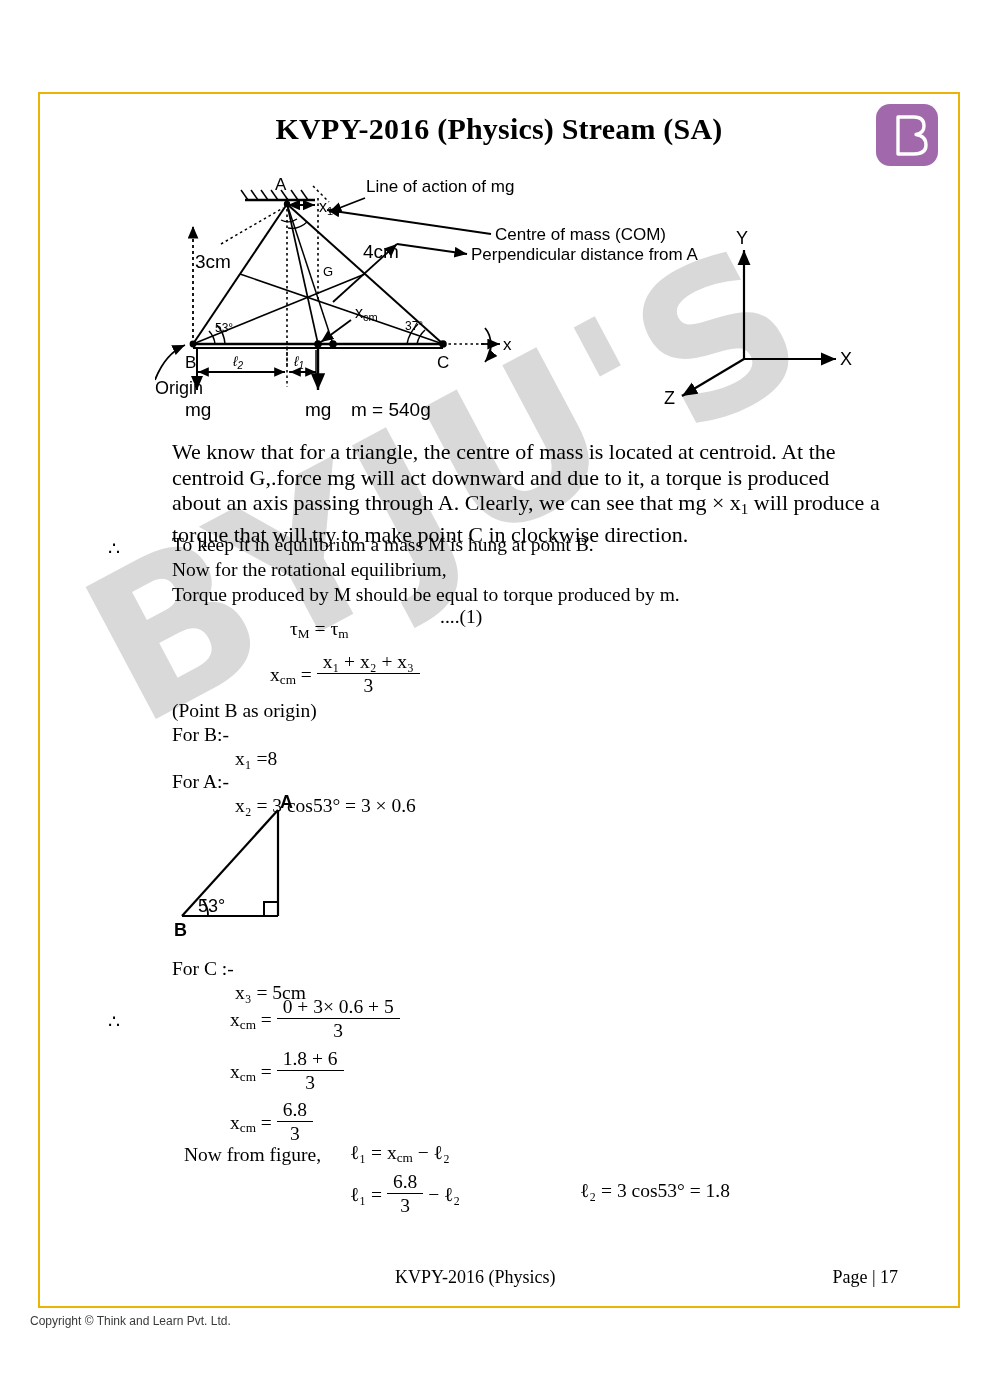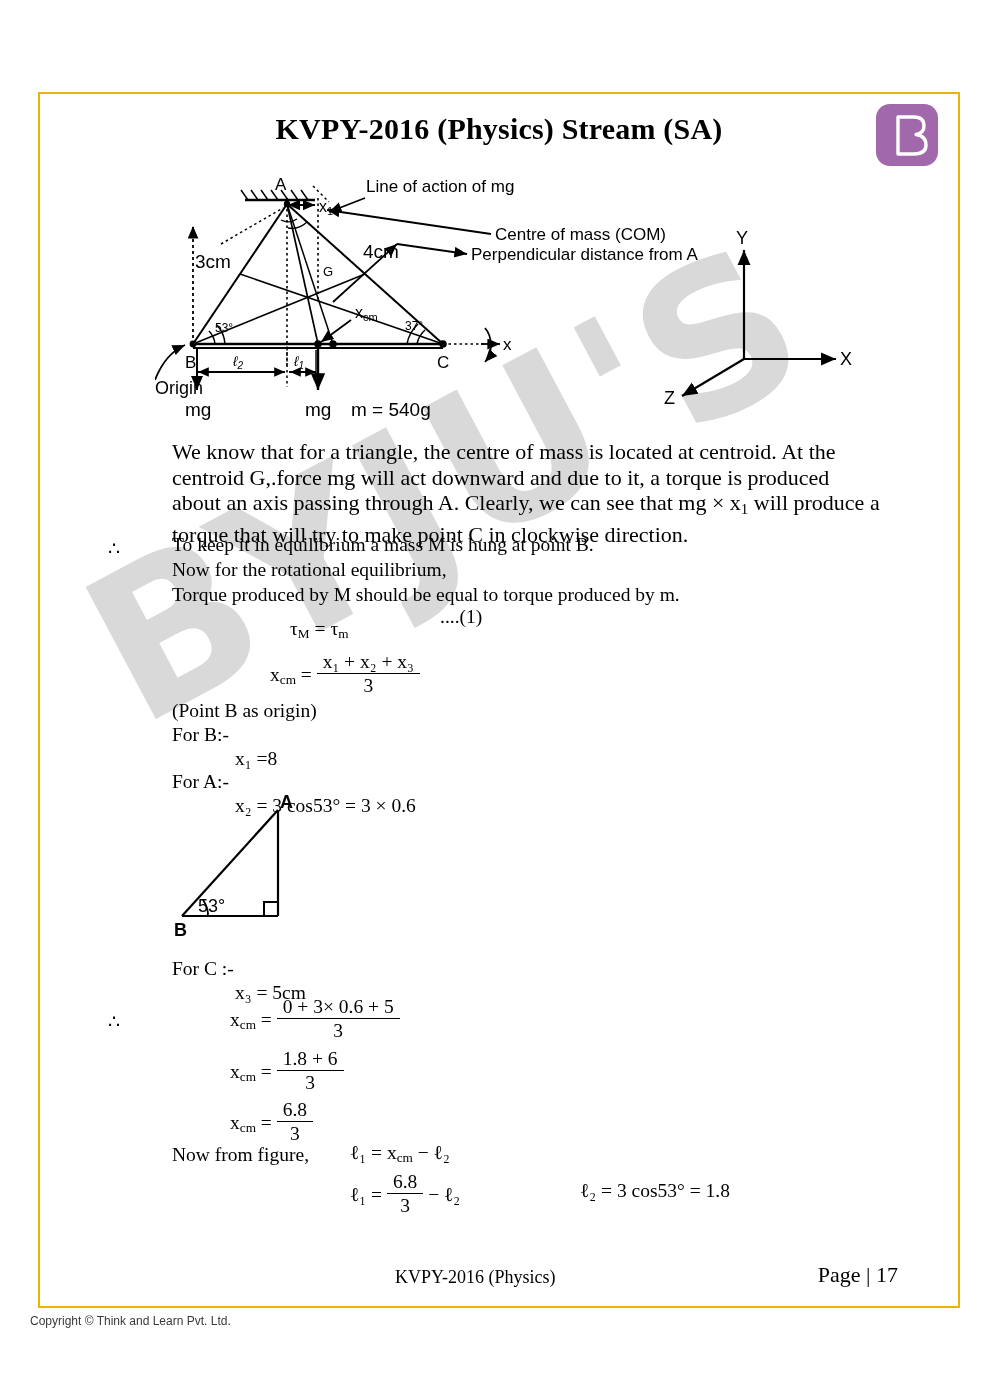--- a/index.html
+++ b/index.html
@@ -124,21 +124,21 @@
   
   .footer-left{
     position:absolute;
     left:355px; bottom:18px;
     font-size:18px;
     font-family:"Liberation Serif", serif;
   }
   .footer-right{
     position:absolute;
     right:60px; bottom:18px;
-    font-size:22px;
+    font-size:18px;
     font-family:"Liberation Serif", serif;
   }
   .copyright{
     position:absolute;
     left:30px; top:1314px;
     font-family:"Liberation Sans", sans-serif;
     font-size:12px;
     color:#3a3a3a;
     z-index:3;
   }
@@ -364,21 +364,21 @@
 
     <div class="eq" style="left:190px; top:1006px;">
       <span><span>x</span><sub>cm</sub></span>
       <span>=</span>
       <span class="frac">
         <span class="num">6.8</span>
         <span class="den">3</span>
       </span>
     </div>
 
-    <div class="ln" style="left:132px; top:1048px;">Now from figure,</div>
+    <div class="ln" style="left:144px; top:1048px;">Now from figure,</div>
 
     <div class="eq" style="left:310px; top:1048px;">
       <span>ℓ₁ = x</span><sub>cm</sub><span> − ℓ₂</span>
     </div>
 
     <div class="eq" style="left:310px; top:1078px;">
       <span>ℓ₁ =</span>
       <span class="frac">
         <span class="num">6.8</span>
         <span class="den">3</span>

